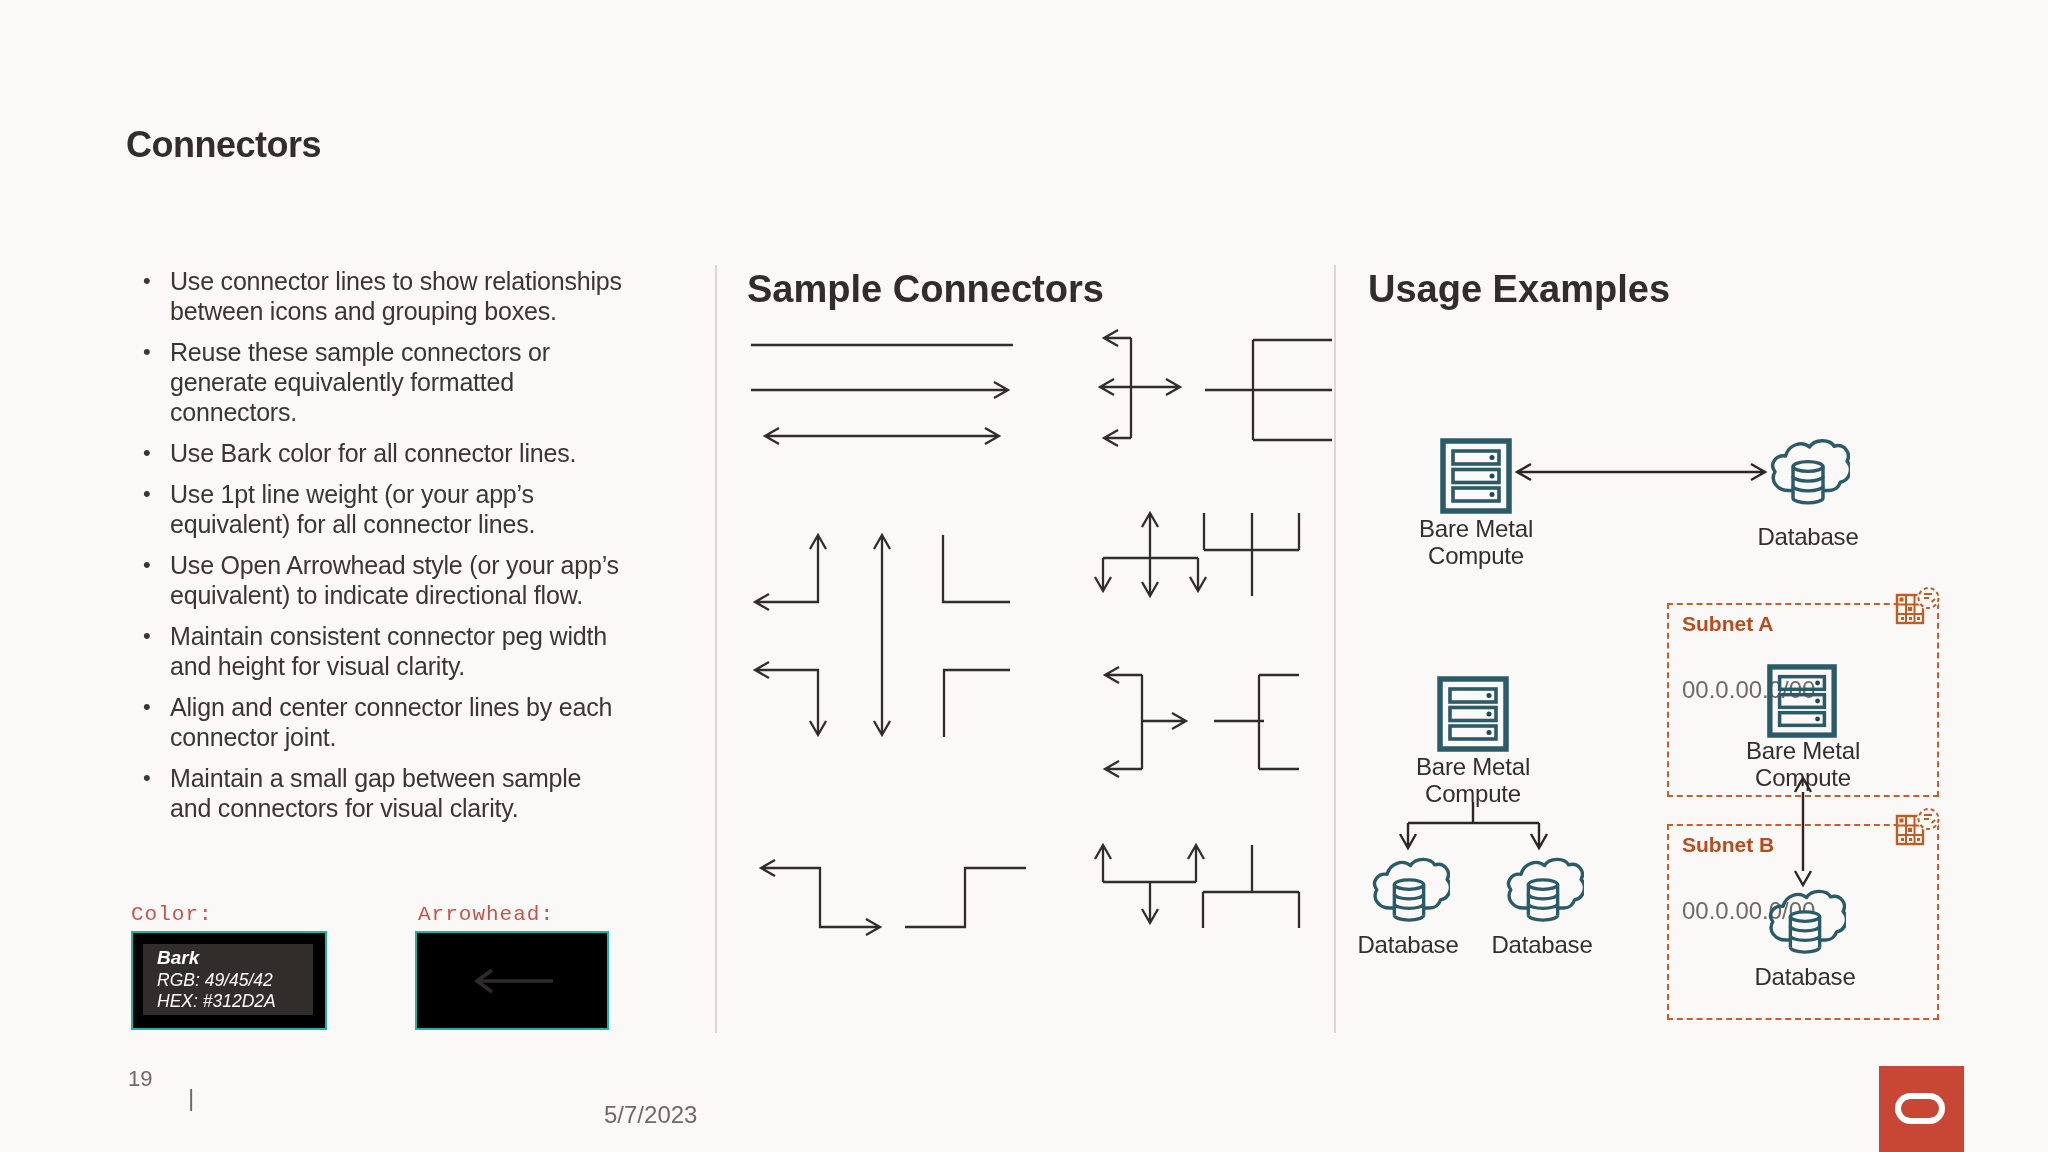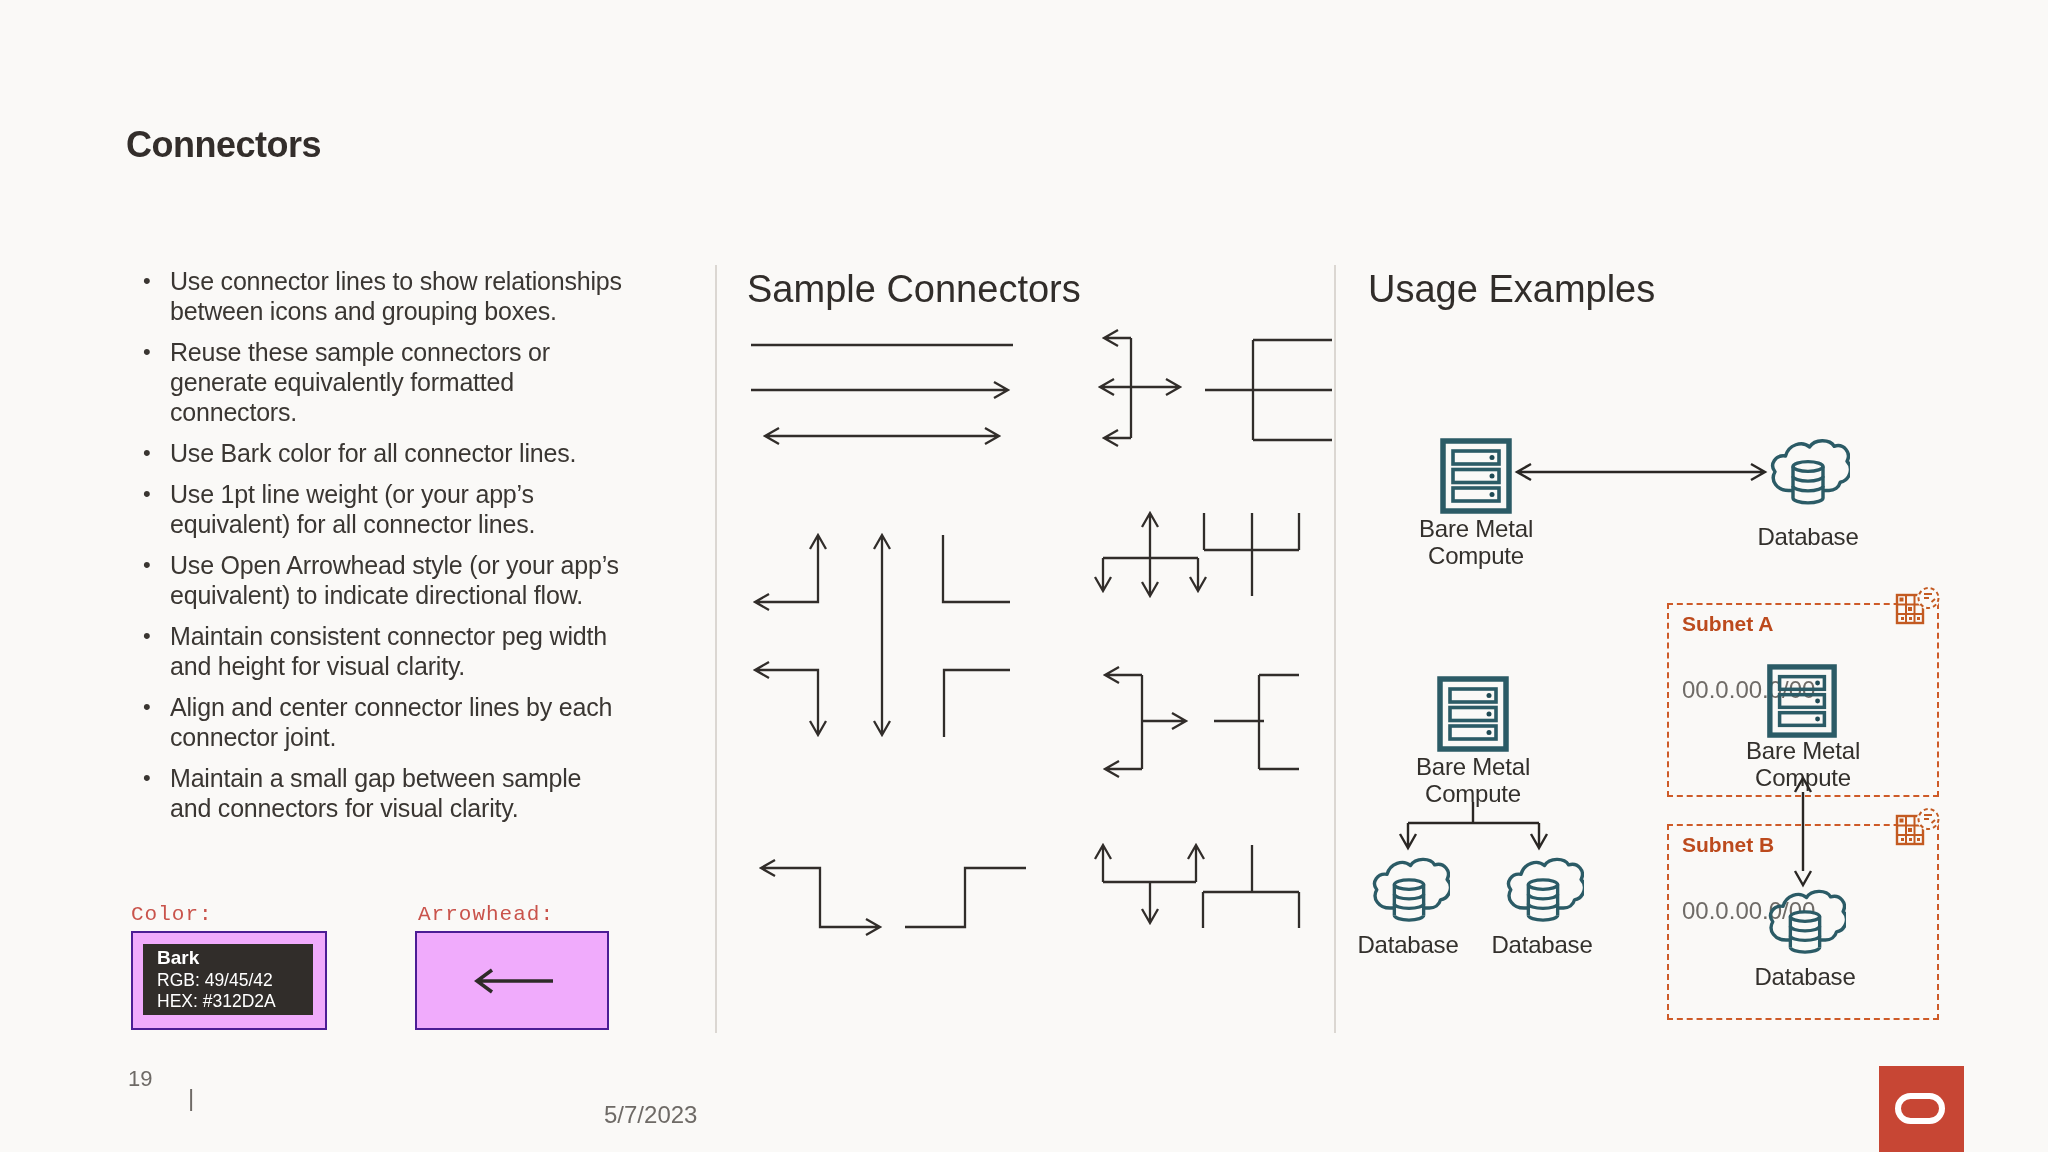--- a/index.html
+++ b/index.html
@@ -7,35 +7,35 @@
     width:2048px;height:1152px;position:relative;overflow:hidden;
     background:#FAF9F7;
     font-family:"Liberation Sans", sans-serif;
     color:#312D2A;
   }
   .abs{position:absolute;}
   
   .slide-title{
     left:126px;top:100px;font-size:36px;font-weight:700;color:#332E2B;letter-spacing:-0.5px;
   }
-  .section-title{font-size:38px;font-weight:400;color:#312D2A;}
+  .section-title{font-size:38px;font-weight:700;color:#312D2A;}
   
   .bullets{left:140px;top:266px;width:560px;list-style:none;margin:0;padding:0;}
   .bullets li{
     position:relative;padding-left:30px;margin-bottom:11px;
     font-size:25px;line-height:30px;color:#3A3632;white-space:pre-line;letter-spacing:-0.2px;
   }
   .bullets li::before{
     content:"\2022";position:absolute;left:3px;top:0px;font-size:22px;color:#3A3632;
   }
   
   .spec-label{
     font-family:"Liberation Mono", monospace;font-size:21px;color:#C9534B;letter-spacing:1px;
   }
-  .spec-box{border:2px solid #4c1d95;background:#f0abfc;}
+  .spec-box{border:2px solid #14b8a6;background:#000000;font-style:italic;}
   .swatch{
     background:#312D2A;color:#FFFFFF;display:flex;flex-direction:column;justify-content:center;
     padding-left:14px;box-sizing:border-box;
   }
   .swatch .name{font-size:19px;font-weight:700;line-height:1.25;}
   .swatch .val{font-size:17.5px;line-height:1.25;}
   .arrow-box{display:flex;align-items:center;justify-content:center;}
   
   .vdivider{width:2px;background:#DBD7D2;}
   

